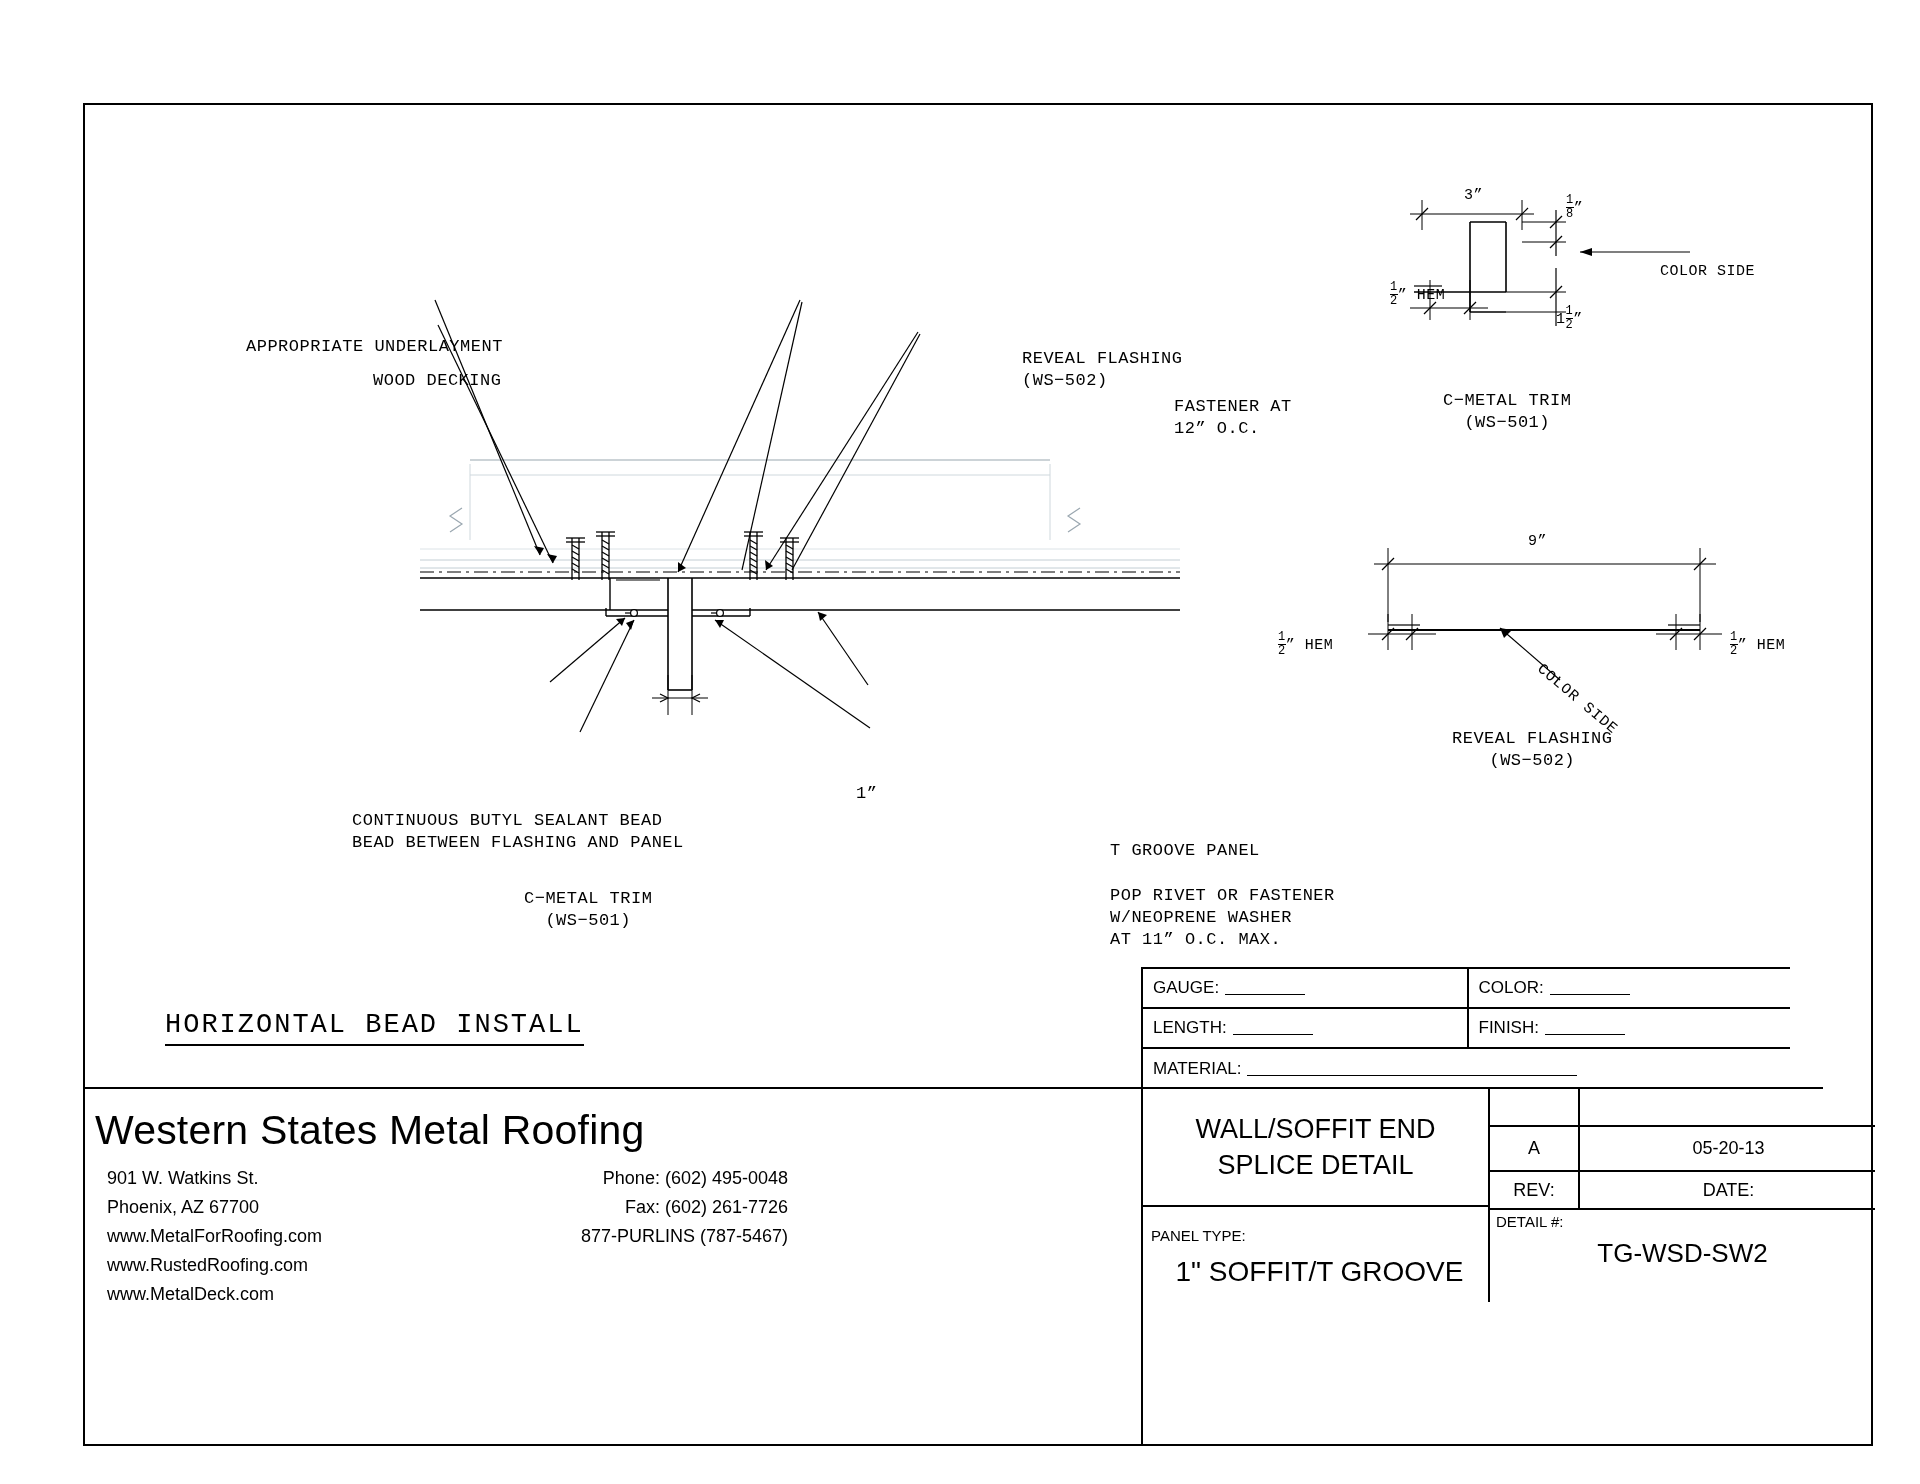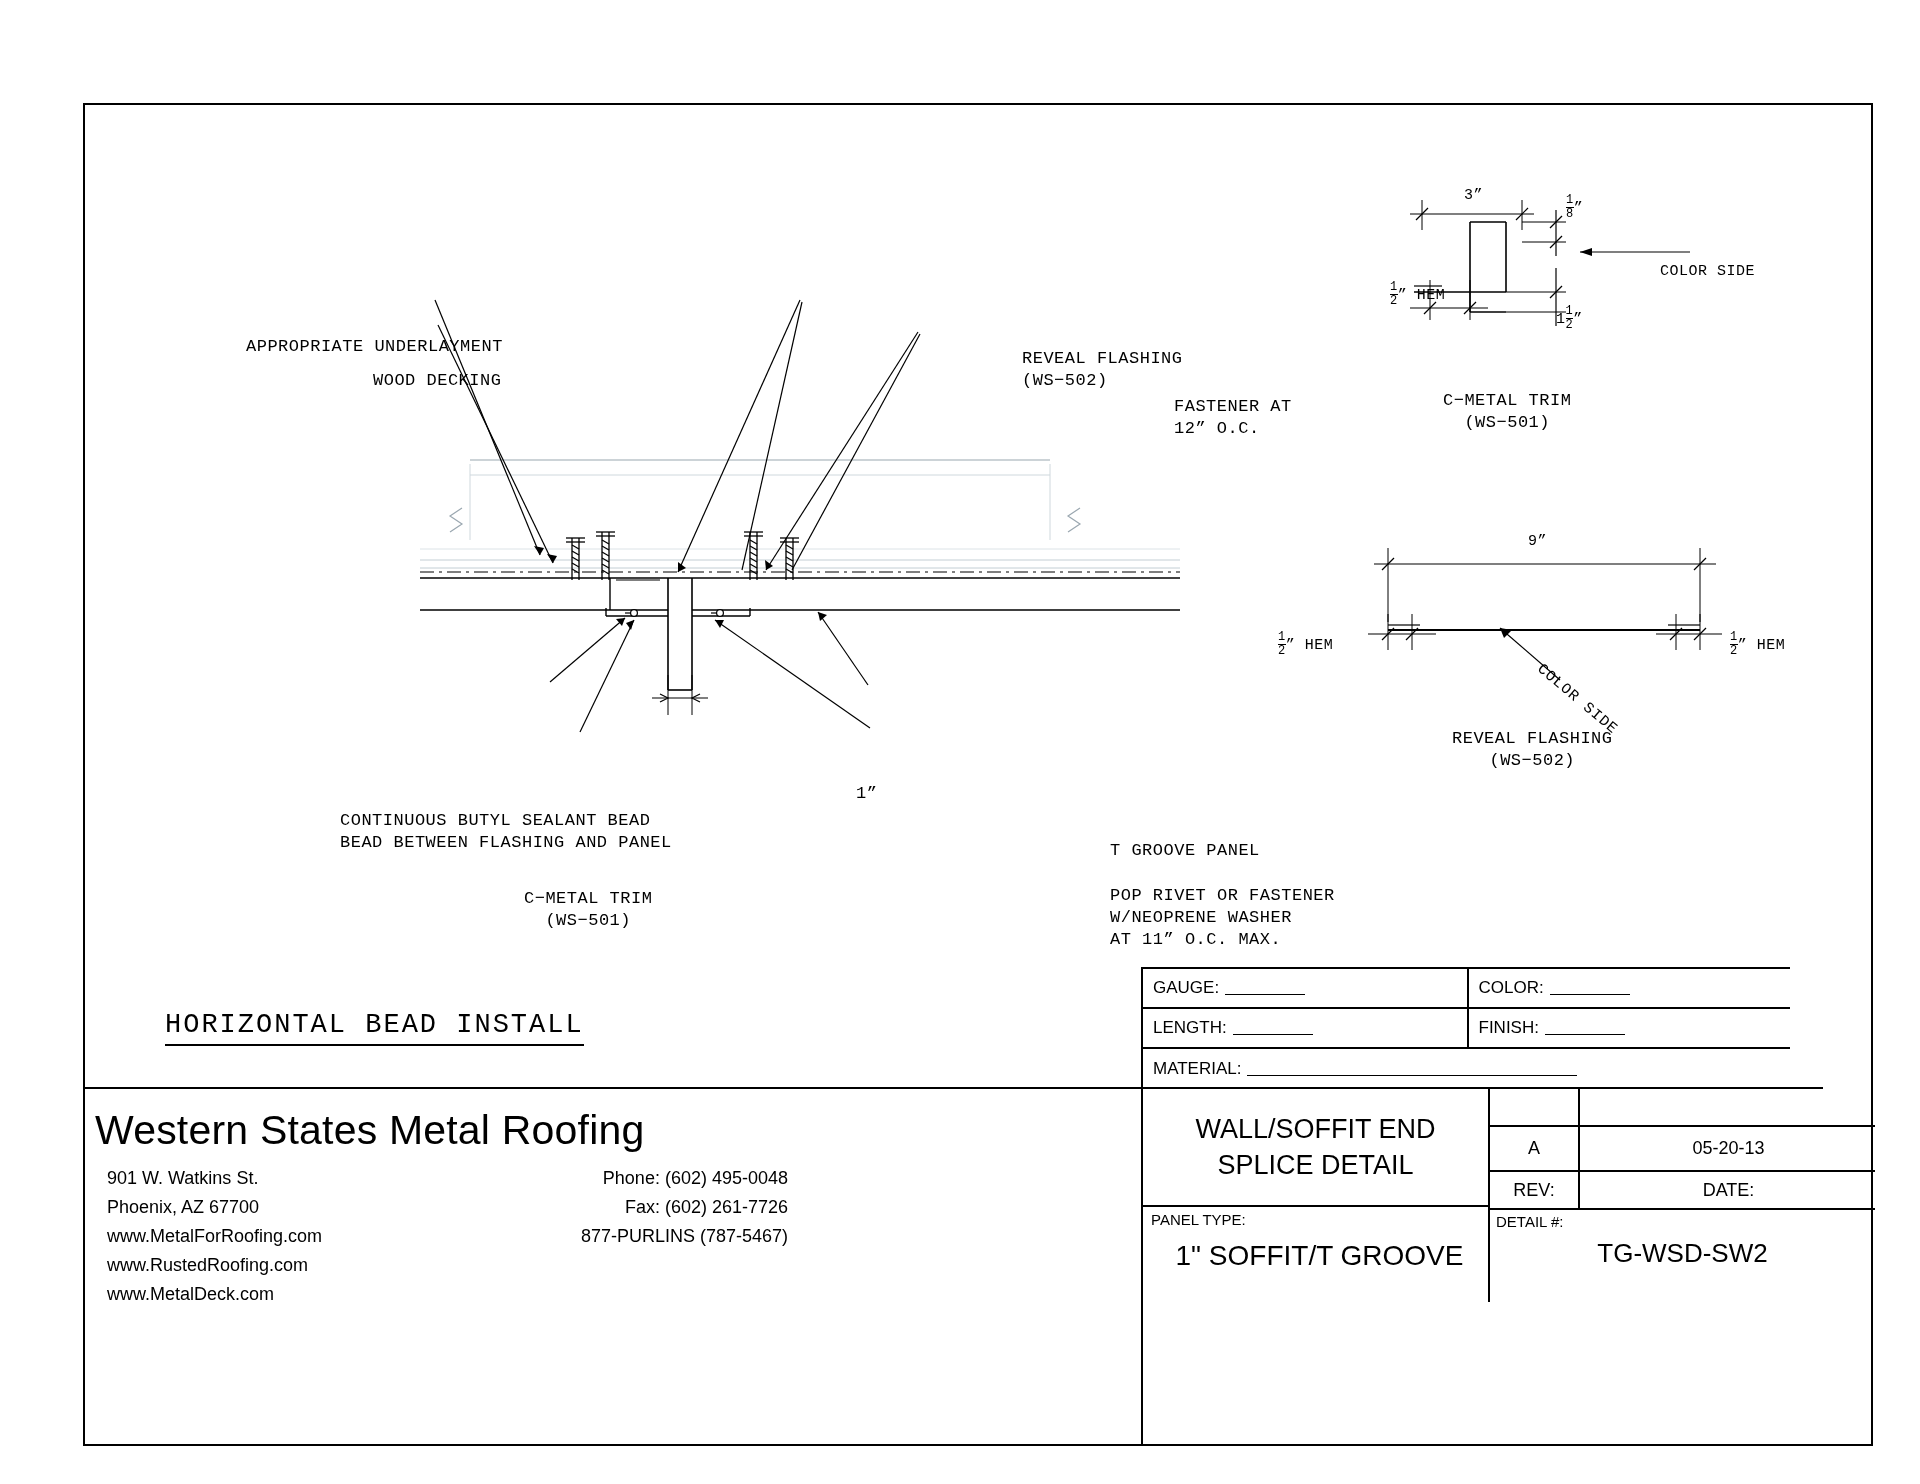--- a/index.html
+++ b/index.html
@@ -158,21 +158,21 @@
   }
   .tb-paneltype {
     position: absolute;
     left: 0;
     top: 118px;
     width: 345px;
     height: 95px;
     box-sizing: border-box;
     padding-left: 8px;
   }
-  .tb-paneltype .cap { font-size: 15px; margin-top: 4px; }
+  .tb-paneltype .cap { font-size: 15px; margin-top: 20px; }
   .tb-paneltype .val { font-size: 28px; text-align: center; margin-top: 12px; }
   .tb-grid {
     position: absolute;
     left: 345px;
     top: 0;
     width: 387px;
     height: 213px;
     border-left: 2px solid #000;
     box-sizing: border-box;
   }
@@ -345,21 +345,21 @@
 <div class="lbl" style="left:246px;top:336px;">APPROPRIATE UNDERLAYMENT</div>
 <div class="lbl" style="left:373px;top:370px;">WOOD DECKING</div>
 <div class="lbl" style="left:1022px;top:348px;">
   <span>REVEAL FLASHING</span><br>
   <span>(WS−502)</span>
 </div>
 <div class="lbl" style="left:1174px;top:396px;">
   <span>FASTENER AT</span><br>
   <span>12” O.C.</span>
 </div>
-<div class="lbl" style="left:340px;top:810px;">
+<div class="lbl" style="left:352px;top:810px;">
   <span>CONTINUOUS BUTYL SEALANT BEAD</span><br>
   <span>BEAD BETWEEN FLASHING AND PANEL</span>
 </div>
 <div class="lbl" style="left:524px;top:888px;text-align:center;">
   <span>C−METAL TRIM</span><br>
   <span>(WS−501)</span>
 </div>
 <div class="lbl" style="left:1110px;top:840px;">T GROOVE PANEL</div>
 <div class="lbl" style="left:1110px;top:885px;">
   <span>POP RIVET OR FASTENER</span><br>

